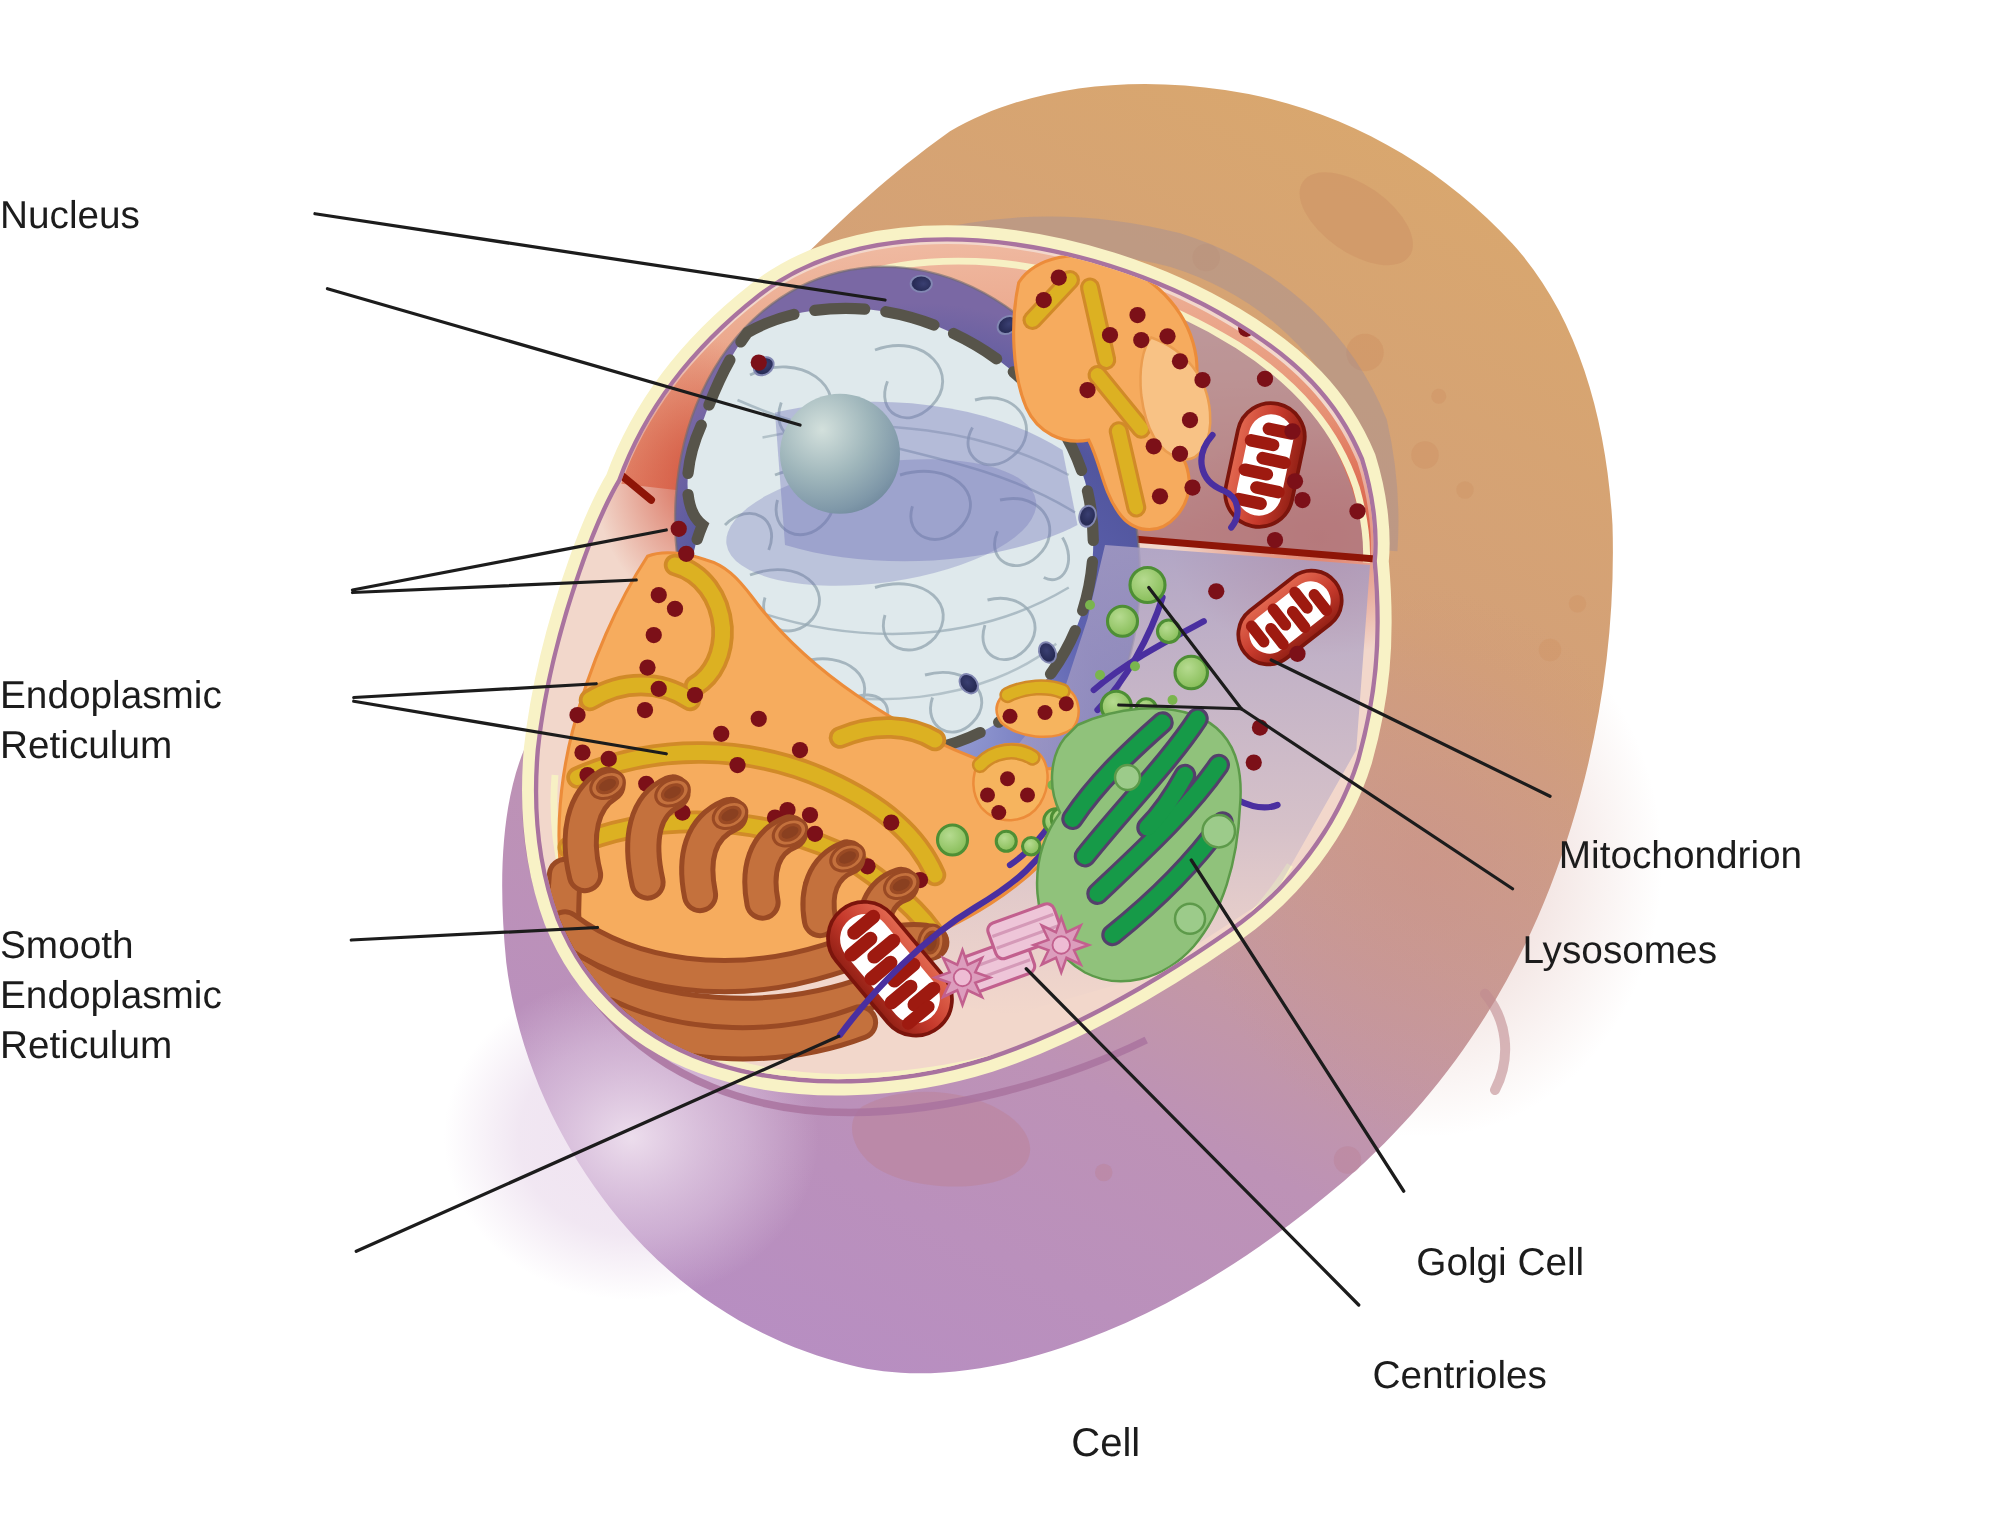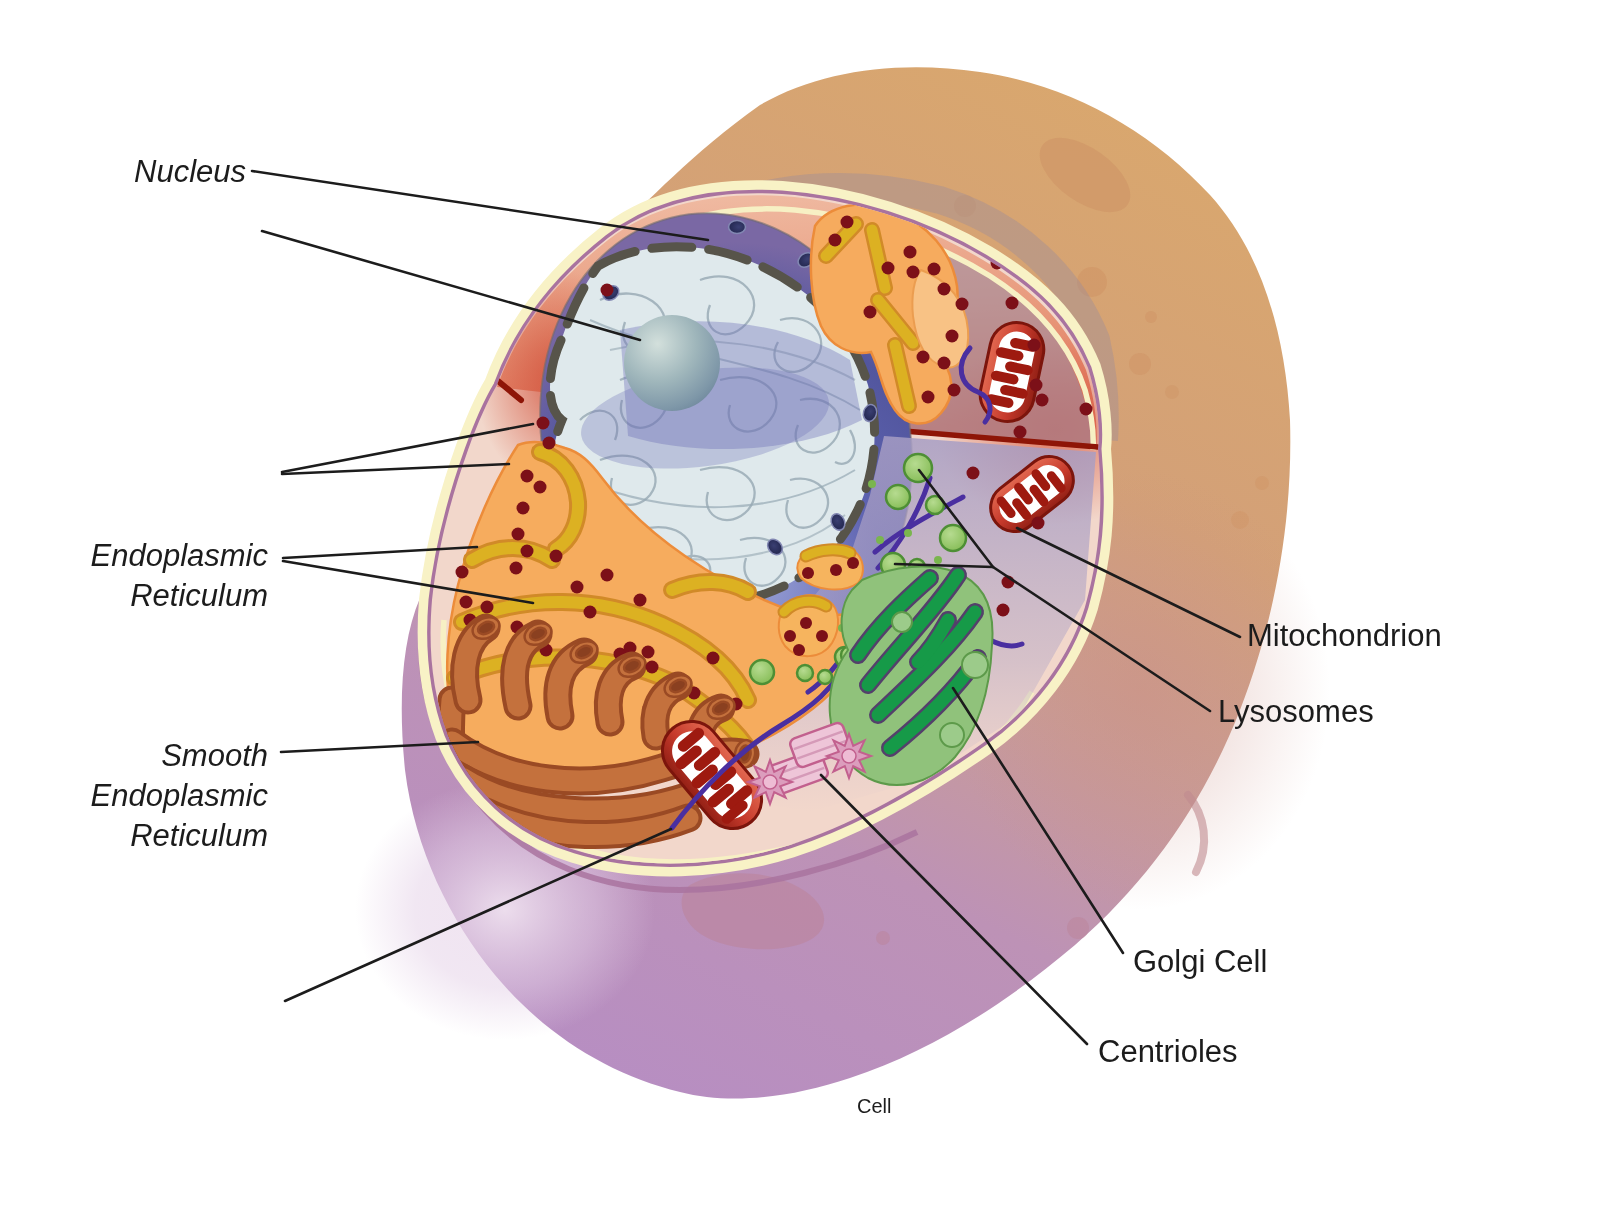--- a/index.html
+++ b/index.html
@@ -1,21 +1,21 @@
 <!DOCTYPE html>
 <html><head>
 <meta charset="utf-8">
 <style>
   html,body{margin:0;padding:0;background:#fff;}
   #stage{position:relative;width:1600px;height:1213px;background:#fff;overflow:hidden;
          font-family:"Liberation Sans",sans-serif;}
   #stage svg{position:absolute;left:0;top:0;}
   .lbl{position:absolute;color:#1c1c1c;font-size:31px;line-height:40px;white-space:nowrap;}
-  .lbl.right-col{text-align:right;}
-  .lbl.left-col{text-align:right;font-style:italic;}
+  .lbl.right-col{text-align:right;margin-top:48px;}
+  .lbl.left-col{}
 </style>
 </head>
 <body>
 
 <div id="stage">
 <svg width="1600" height="1213" viewBox="0 0 1600 1213">
   <defs>
     <linearGradient id="bodyG" x1="0.72" y1="0" x2="0.28" y2="1">
       <stop offset="0" stop-color="#d9a76e"></stop>
       <stop offset="0.32" stop-color="#d3a078"></stop>
@@ -513,14 +513,14 @@
     <div>Smooth</div>
     <div>Endoplasmic</div>
     <div>Reticulum</div>
   </div>
 
 
   <div class="lbl right-col" style="left:1247px;top:616px">Mitochondrion</div>
   <div class="lbl right-col" style="left:1218px;top:692px">Lysosomes</div>
   <div class="lbl right-col" style="left:1133px;top:942px">Golgi Cell</div>
   <div class="lbl right-col" style="left:1098px;top:1032px">Centrioles</div>
-  <div class="lbl right-col" style="left:857px;top:1086px;font-size:20px">Cell</div>
+  <div class="lbl right-col" style="left:857px;top:1086px;font-size:32px">Cell</div>
 </div>
 
 </body></html>

